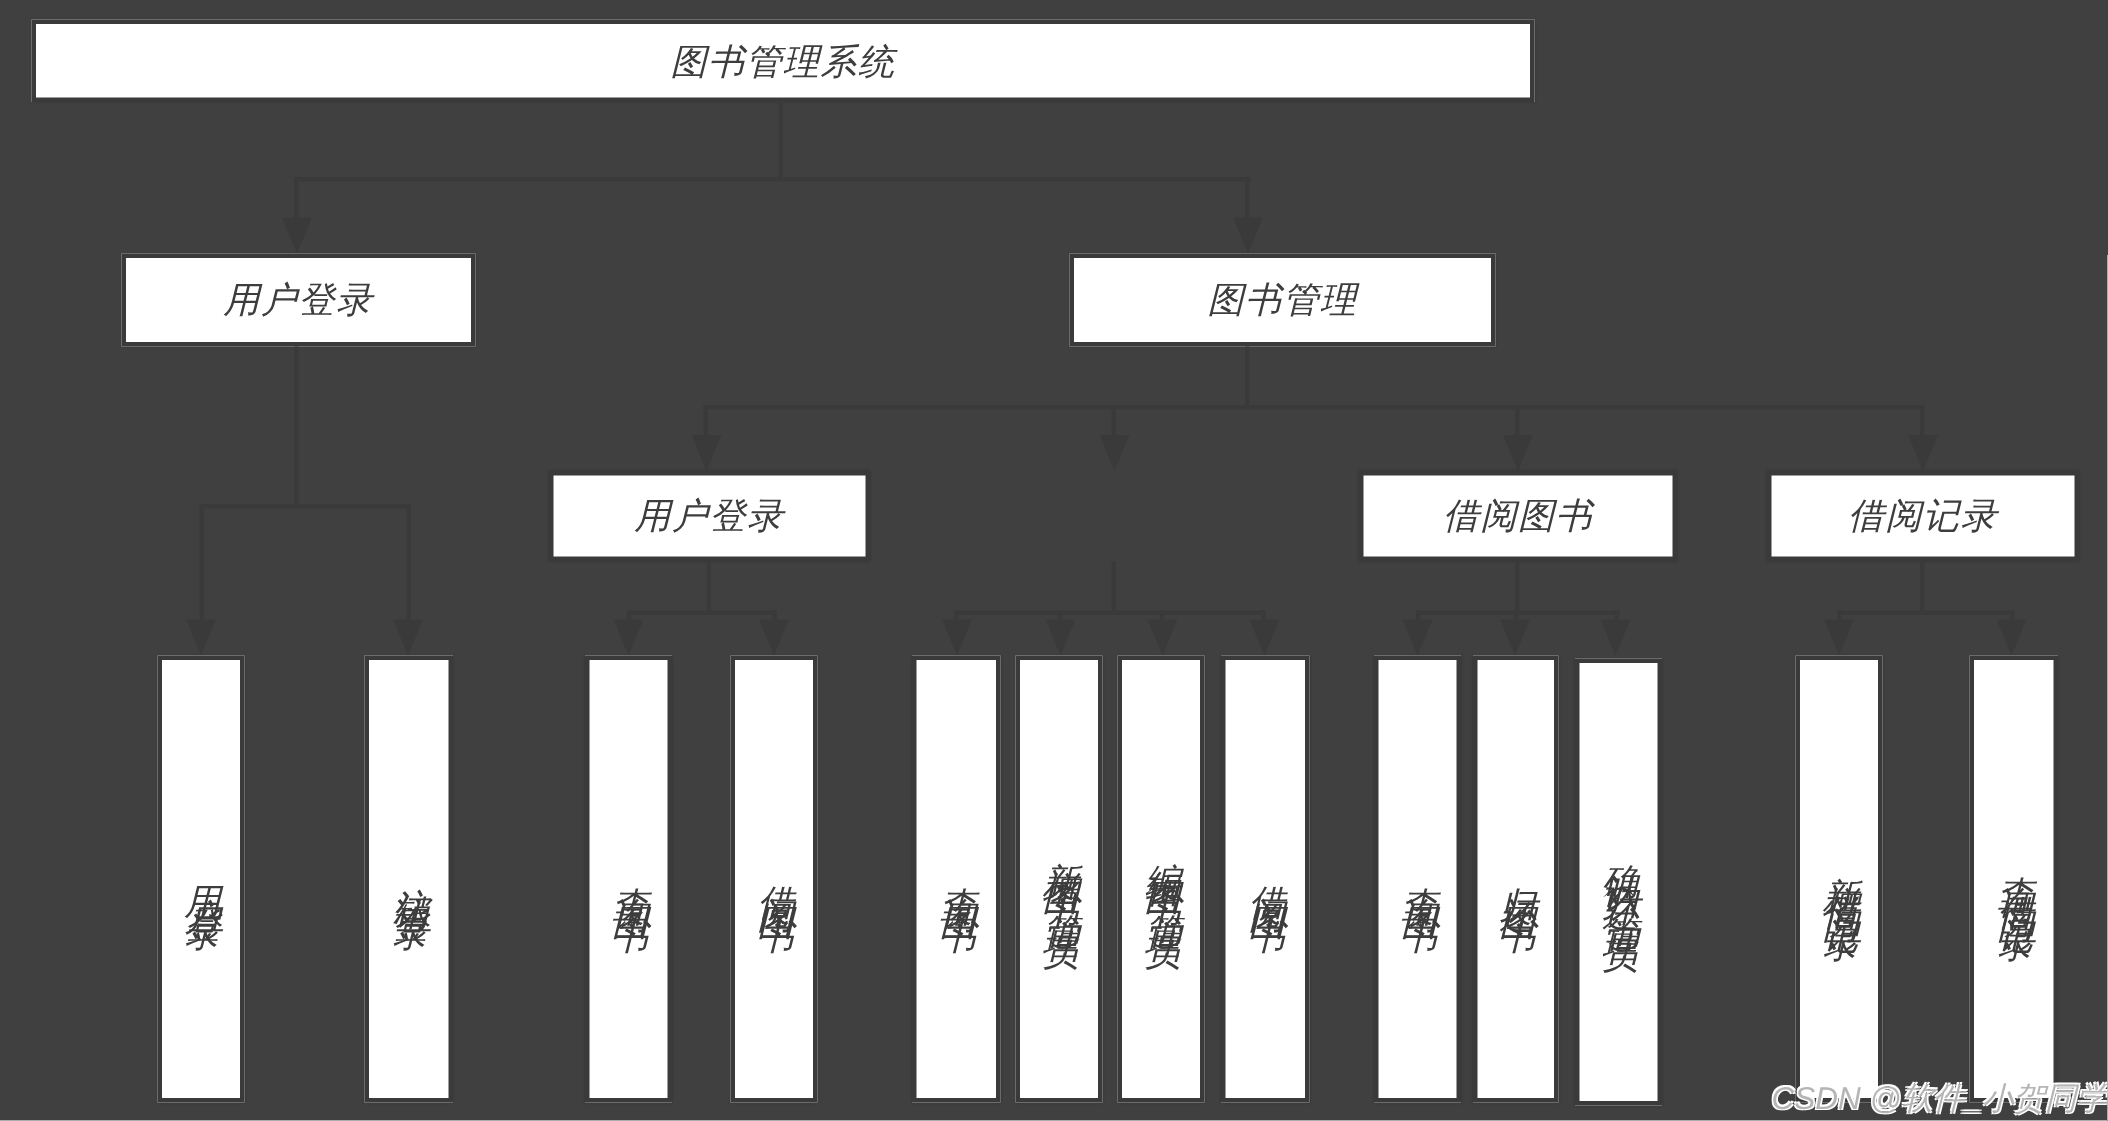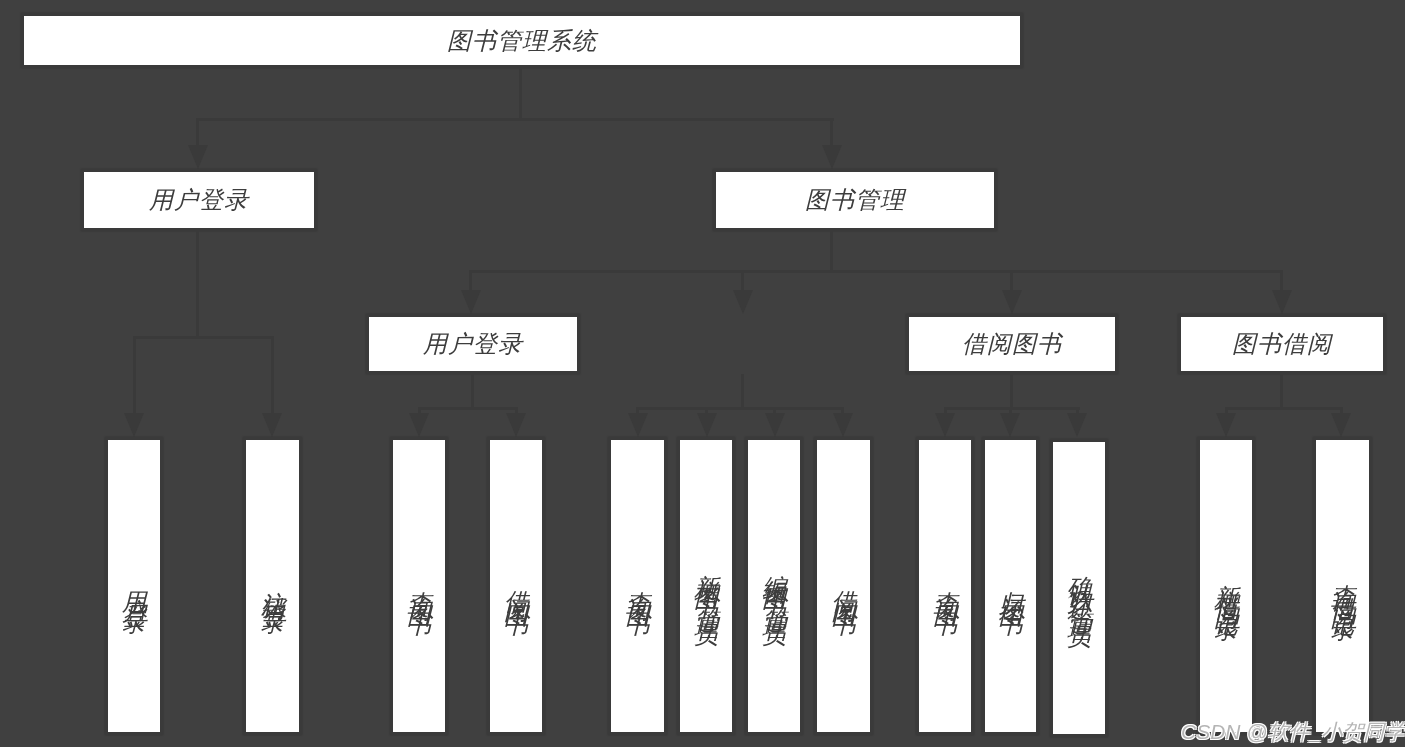--- a/index.html
+++ b/index.html
@@ -101,21 +101,21 @@
   <div class="arrow" style="left:1002px; top:290px;"></div>
   <div class="arrow" style="left:1272px; top:290px;"></div>
 
   <div class="node" style="left:366px; top:314px; width:214px; height:60px;">
     <span>用户登录</span>
   </div>
   <div class="node" style="left:906px; top:314px; width:212px; height:60px;">
     <span>借阅图书</span>
   </div>
   <div class="node" style="left:1178px; top:314px; width:208px; height:60px;">
-    <span>图书借阅</span>
+    <span>借阅记录</span>
   </div>
 
   <div class="vline" style="left:471px; top:374px; height:35px;"></div>
   <div class="hline" style="left:418px; top:407px; width:100px;"></div>
   <div class="vline" style="left:418px; top:407px; height:10px;"></div>
   <div class="vline" style="left:515px; top:407px; height:10px;"></div>
   <div class="arrow" style="left:409px; top:413px;"></div>
   <div class="arrow" style="left:506px; top:413px;"></div>
 
   <div class="vline" style="left:741px; top:374px; height:35px;"></div>

